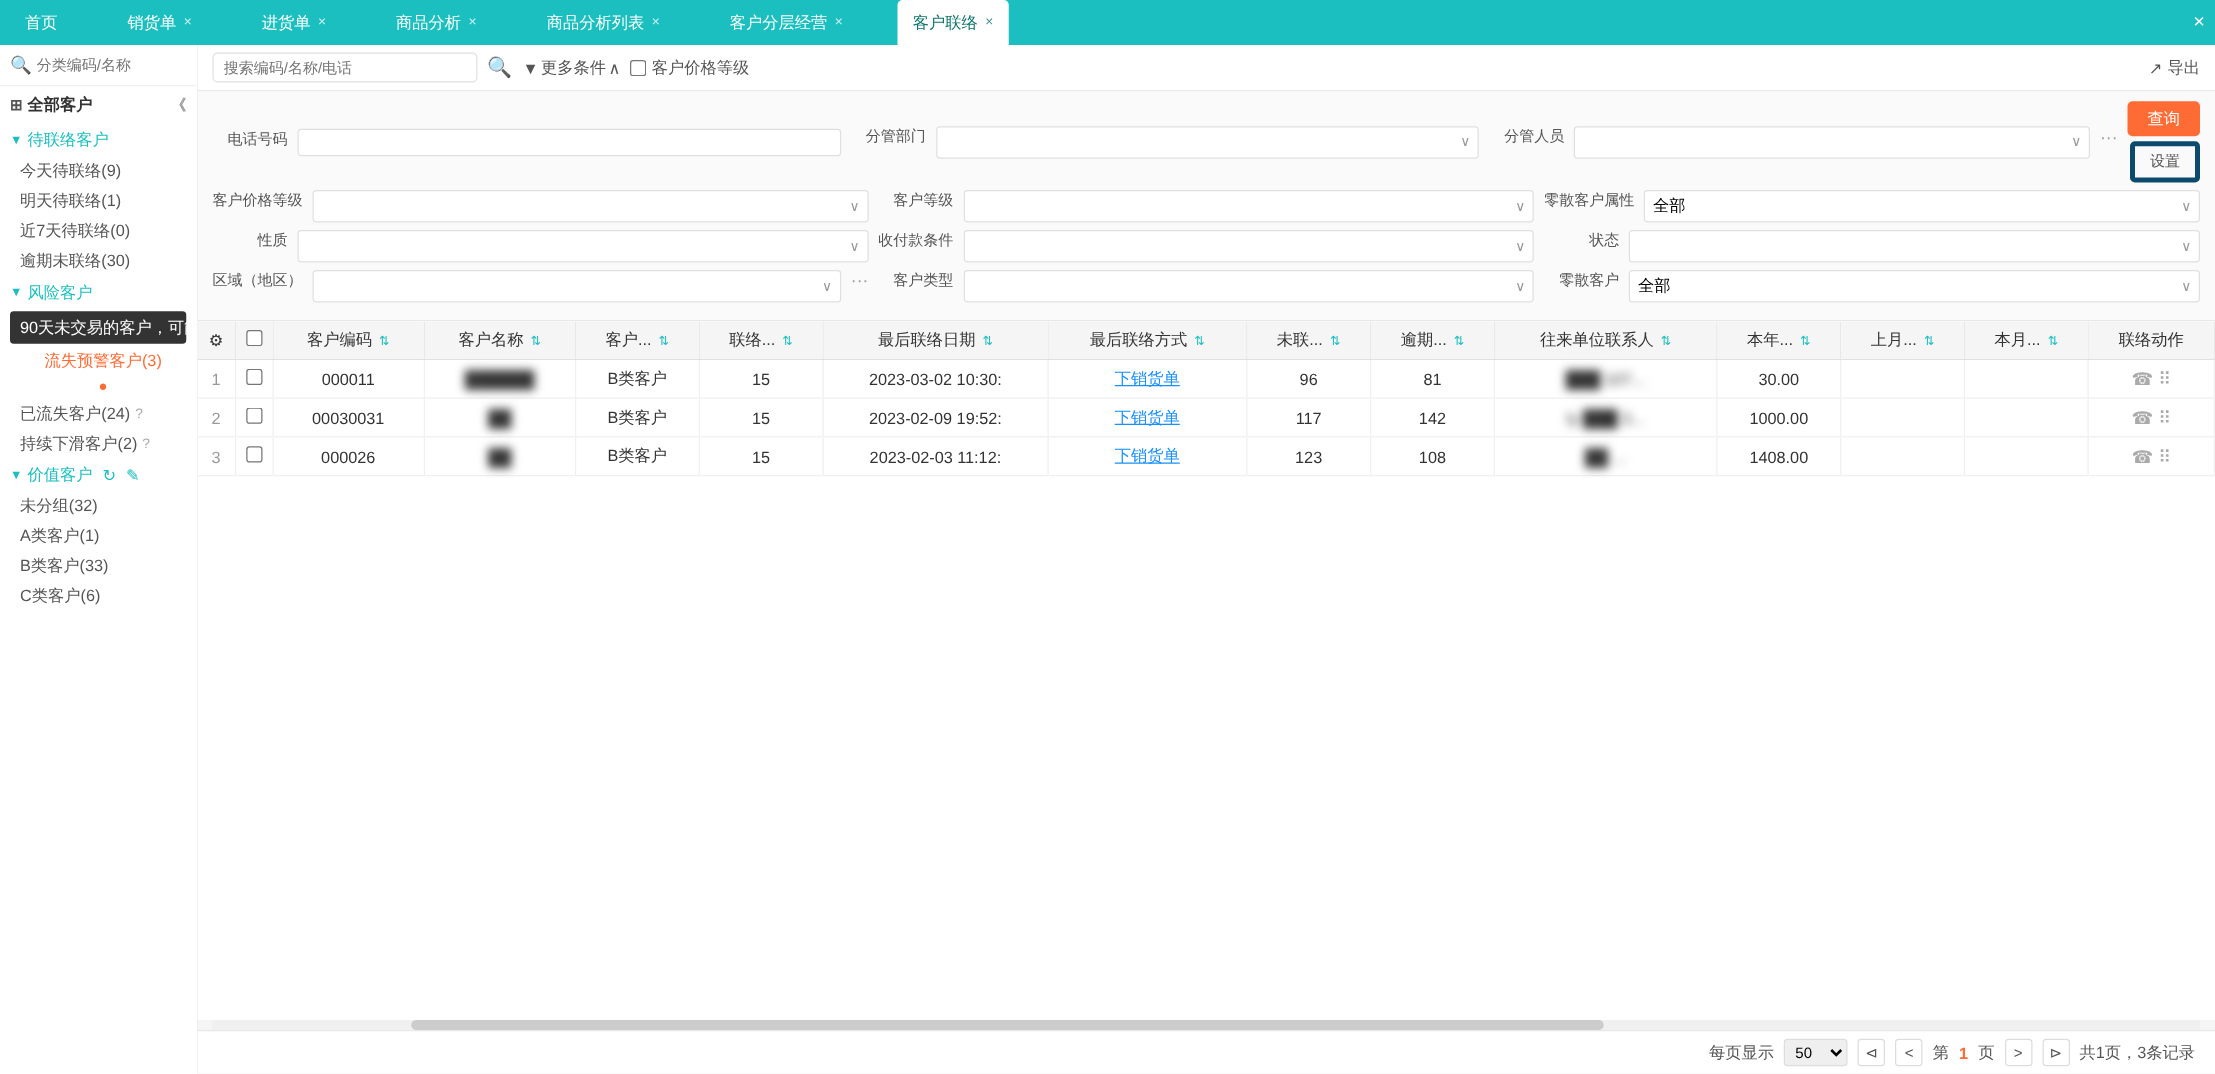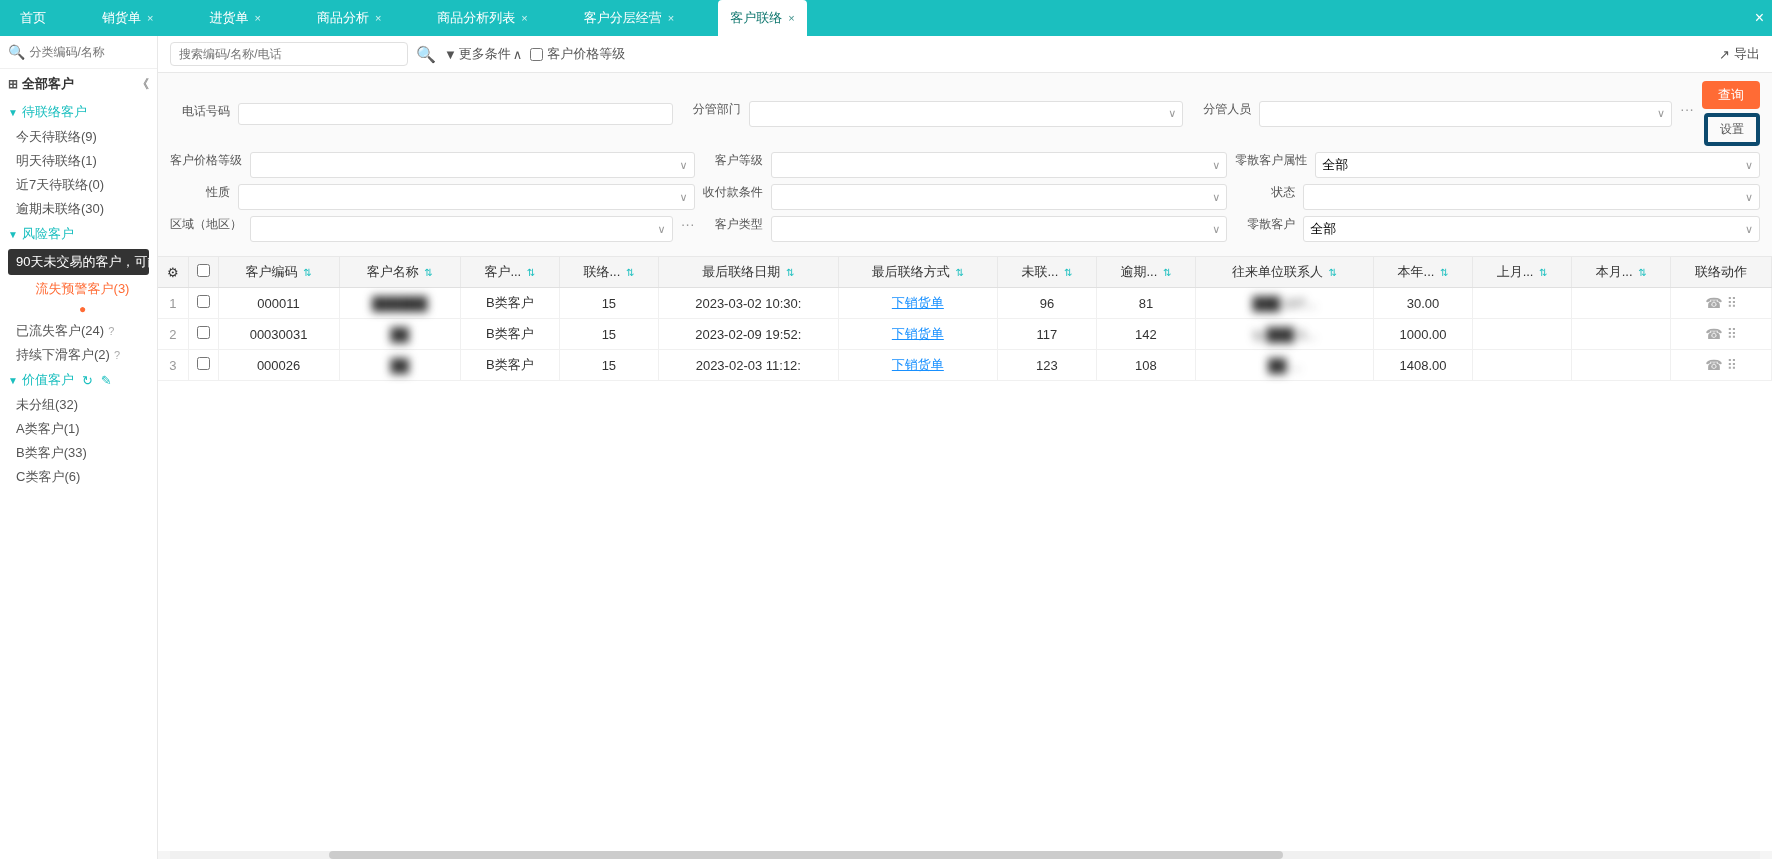--- a/index.html
+++ b/index.html
@@ -129,21 +129,21 @@
       display: flex;
       align-items: center;
       gap: 8px;
       flex-wrap: wrap;
     }
     .filter-search-input {
       border: 1px solid #e0e0e0;
       border-radius: 4px;
       padding: 4px 8px;
       font-size: 12px;
-      width: 238px;
+      width: 212px;
       color: #999;
       outline: none;
     }
     .filter-search-btn {
       background: none;
       border: none;
       cursor: pointer;
       color: #ff8c40;
       font-size: 16px;
     }
@@ -703,14 +703,30 @@
       </td>
     </tr>
           </tbody>
       </table>
     </div>
 
     <div class="horizontal-scroll">
       <div class="horizontal-scroll-thumb"></div>
     </div>
 
+    <div class="pagination-bar">
+      <span>每页显示</span>
+      <select>
+        <option>50</option>
+        <option>100</option>
+        <option>200</option>
+      </select>
+      <button class="page-nav-btn">⊲</button>
+      <button class="page-nav-btn">&lt;</button>
+      <span>第</span>
+      <span class="page-num">1</span>
+      <span>页</span>
+      <button class="page-nav-btn">&gt;</button>
+      <button class="page-nav-btn">⊳</button>
+      <span>共1页，3条记录</span>
+    </div>
   </div>
 </div>
 
 </body></html>

